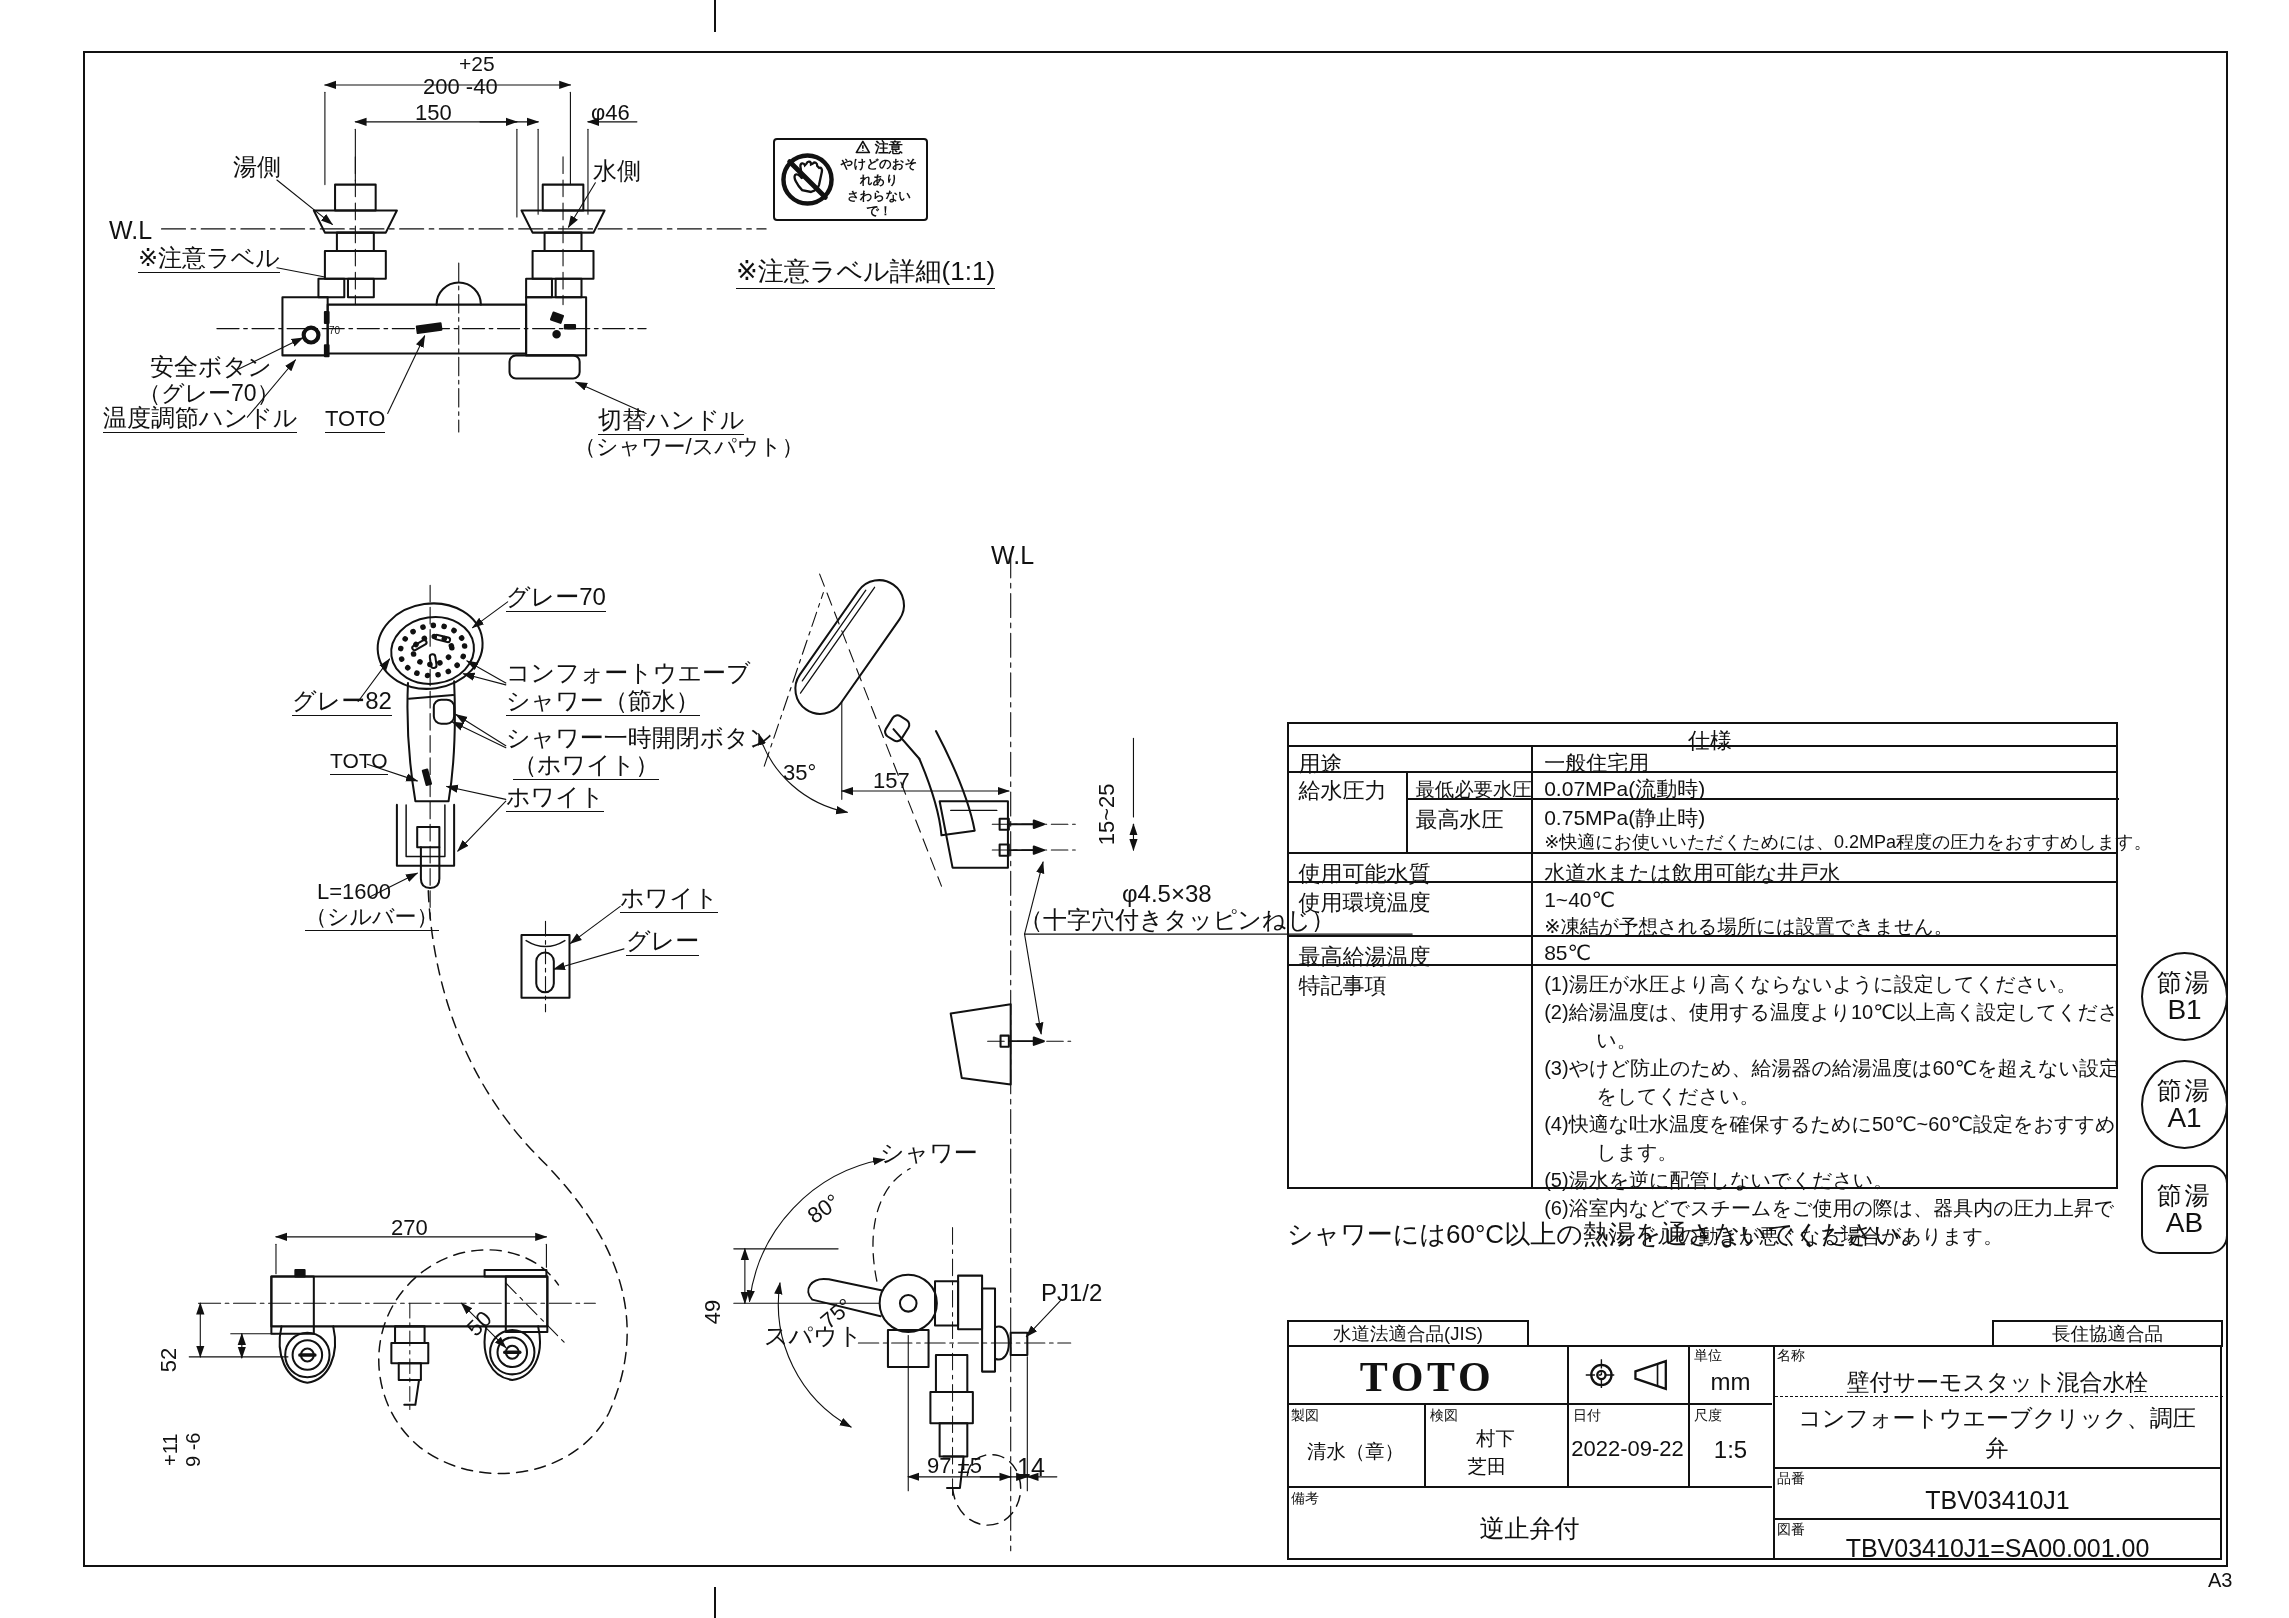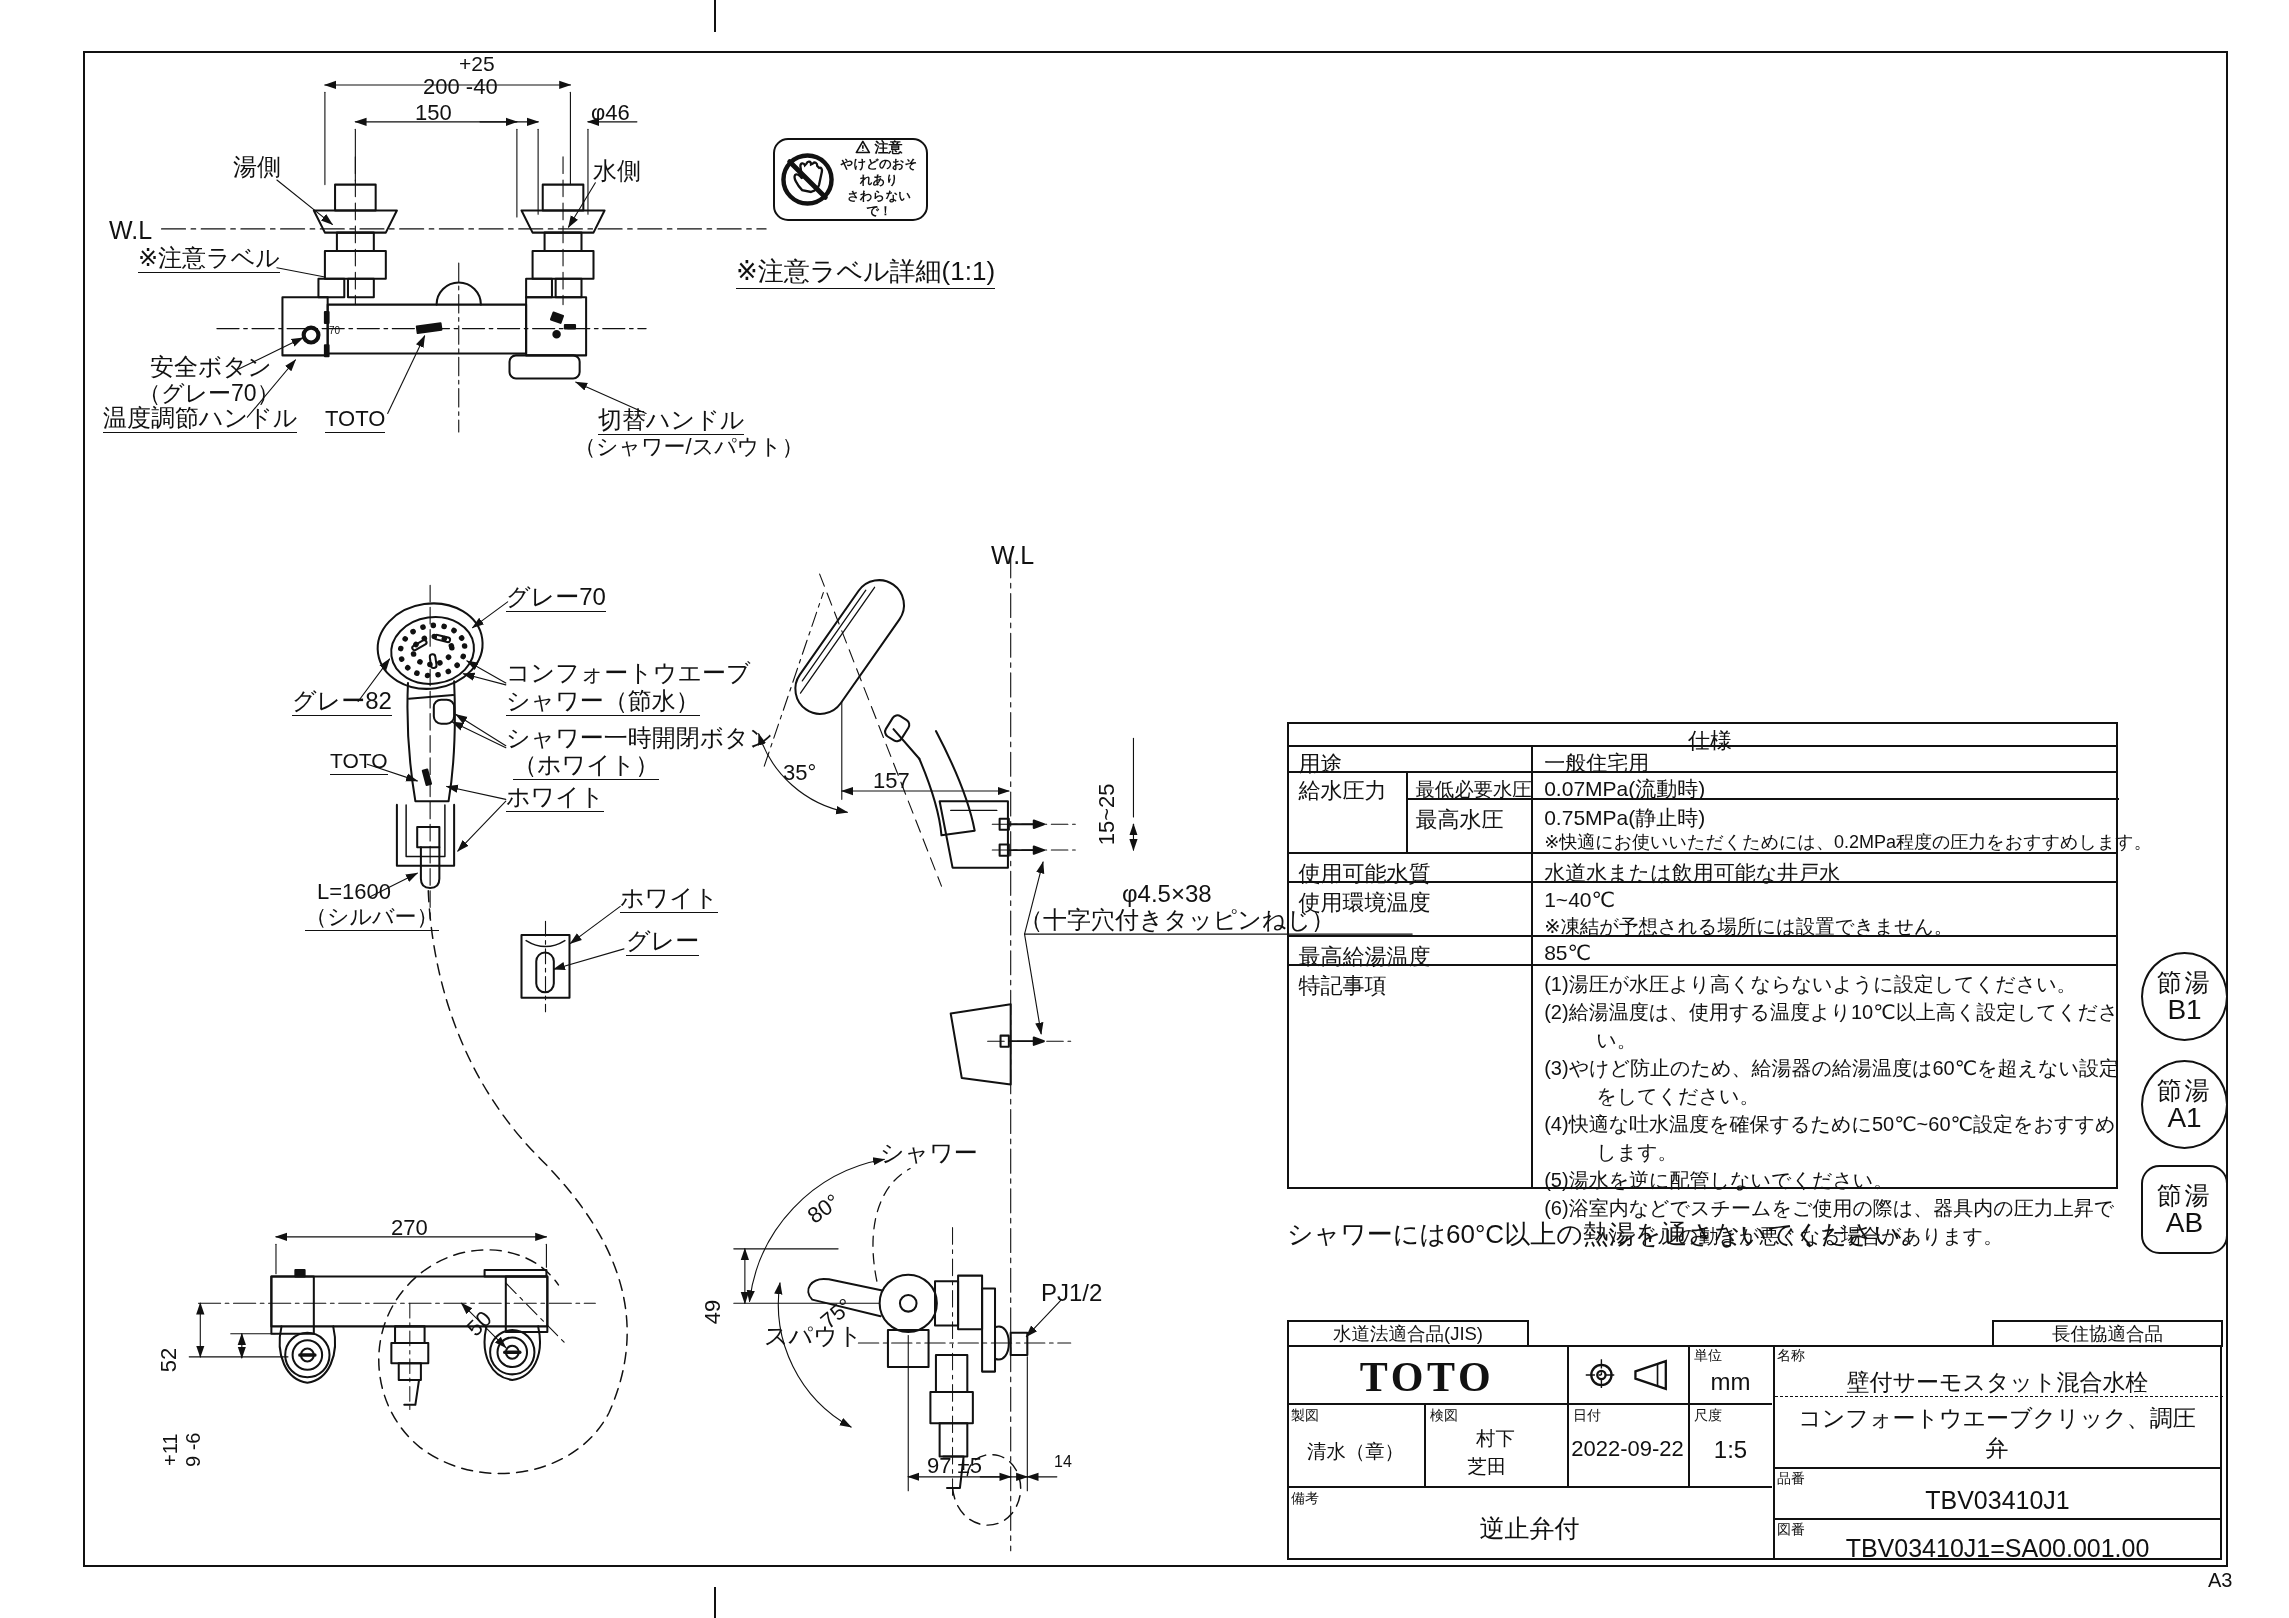--- a/index.html
+++ b/index.html
@@ -20,21 +20,21 @@
          flex-direction:column;align-items:center;justify-content:center;line-height:1.05;}
   .badge .w{font-size:25px;letter-spacing:2.8px;}
   .badge .c{font-size:28px;}
   .round{border-radius:50%;}
   .sq{border-radius:18.5px;}
   
   .tbbox{position:absolute;border:2.3px solid #111;box-sizing:border-box;}
   .tblab{position:absolute;font-size:14px;}
   .tbval{position:absolute;color:#111;}
   .warnbox{position:absolute;left:773px;top:138px;width:155px;height:83px;border:2.8px solid #111;
-           border-radius:15px;display:flex;align-items:center;padding:1.8px 3.7px;box-sizing:border-box;font-family:Liberation Serif, serif;}
+           border-radius:4px;display:flex;align-items:center;padding:1.8px 3.7px;box-sizing:border-box;}
   .warntxt{font-size:12.5px;font-weight:bold;line-height:1.25;}
   .notes-item{font-size:20px;line-height:28px;padding-left:2.6em;text-indent:-2.6em;white-space:normal;}
 </style>
 </head>
 <body>
 
 <div id="sheet">
 
   <div class="frame"></div>
   <div class="vl" style="left:714px;top:0;width:1.8px;height:32px;"></div>
@@ -330,21 +330,21 @@
   <div class="t" style="left:1122px;top:880px;font-size:24px;">φ4.5×38</div>
   <div class="t" style="left:1019px;top:906px;font-size:24px;">（十字穴付きタッピンねじ）</div>
 
   <div class="t" style="left:880px;top:1141px;font-size:24px;font-family:Liberation Mono, monospace;">シャワー</div>
   <div class="t" style="left:807px;top:1196px;font-size:22px;transform:rotate(-35deg);">80°</div>
   <div class="t r90" style="left:725px;top:1299px;font-size:22px;">49</div>
   <div class="t" style="left:820px;top:1301px;font-size:22px;transform:rotate(-40deg);">75°</div>
   <div class="t" style="left:764px;top:1322px;font-size:24px;">スパウト</div>
   <div class="t" style="left:1041px;top:1279px;font-size:24px;">PJ1/2</div>
   <div class="t" style="left:927px;top:1453px;font-size:22px;">97 ±5</div>
-  <div class="t" style="left:1054px;top:1453px;font-size:16px;">14</div>
+  <div class="t" style="left:1017px;top:1453px;font-size:25px;">14</div>
 
   <div class="t" style="left:391px;top:1215px;font-size:22px;">270</div>
   <div class="t r90" style="left:181px;top:1347px;font-size:22px;">52</div>
   <div class="t r90" style="left:205px;top:1421px;font-size:20px;text-align:center;">
     <div>+11</div>
       <div>9 -6</div>
   </div>
   <div class="t" style="left:467px;top:1311px;font-size:22px;transform:rotate(-45deg);">50</div>
 
   <div>

